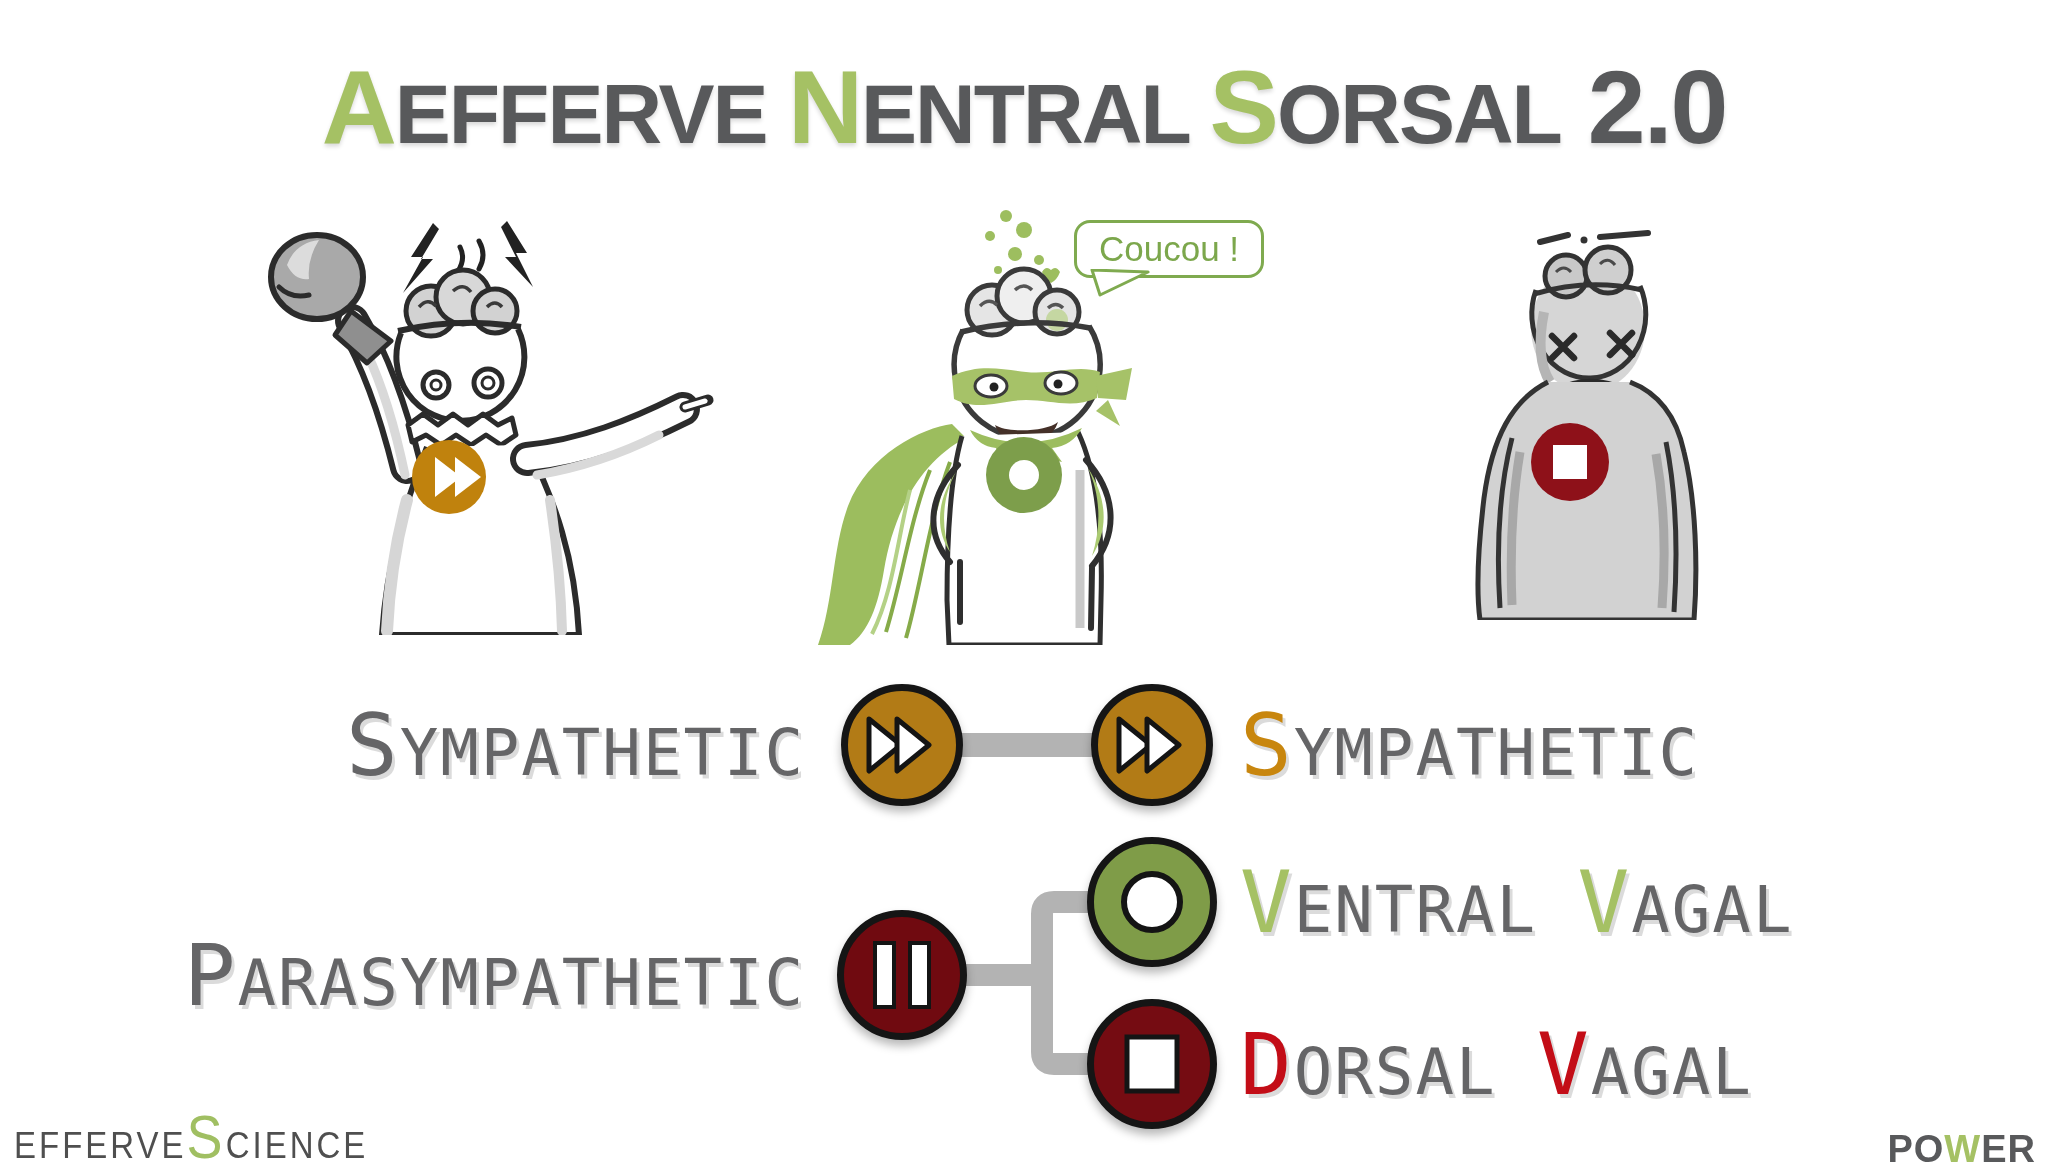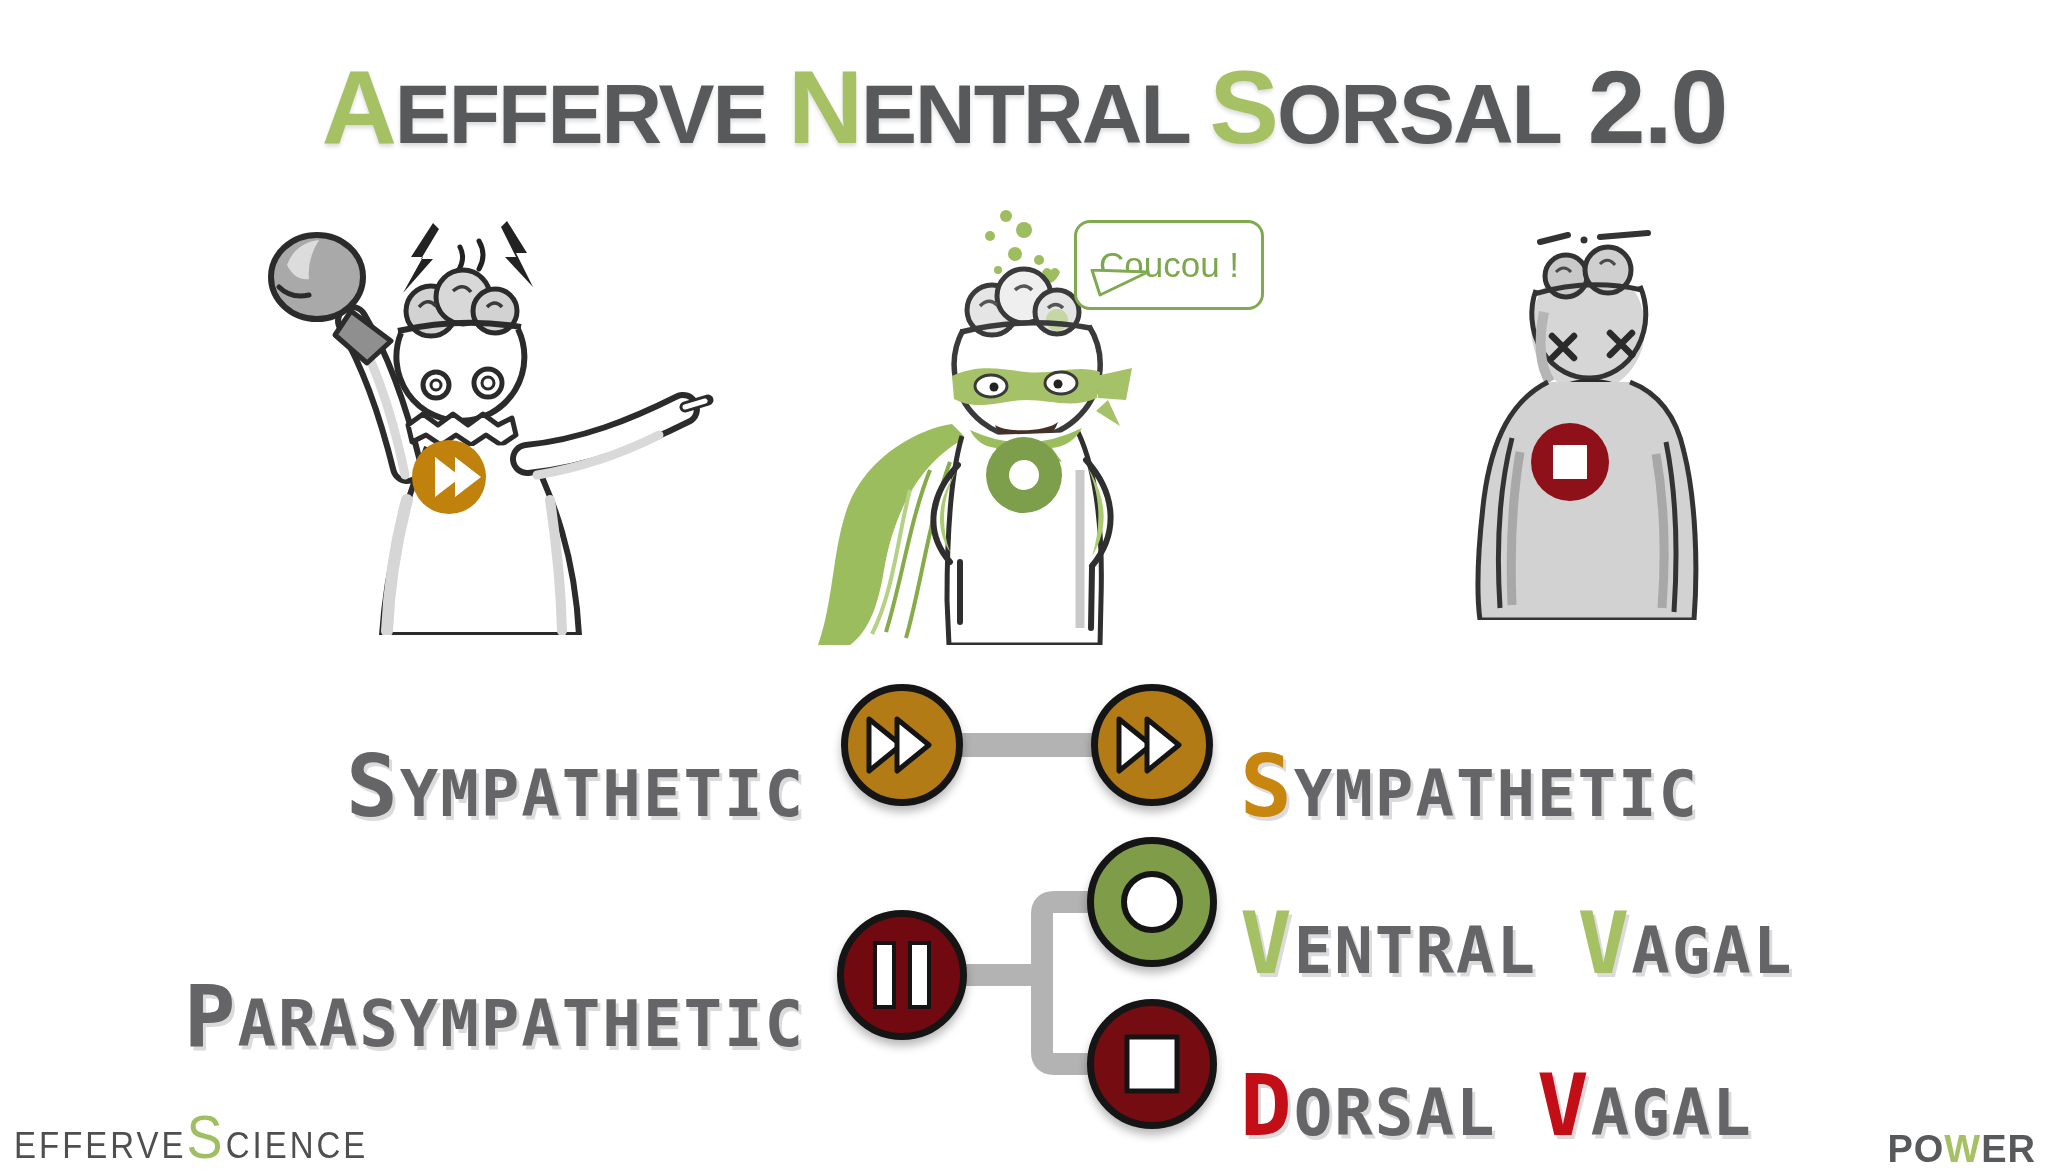--- a/index.html
+++ b/index.html
@@ -8,41 +8,41 @@
 
   
   .title{position:absolute;left:0;right:0;top:34px;text-align:center;white-space:pre;
          font-family:"Liberation Sans",sans-serif;font-weight:700;color:#58595b;
          letter-spacing:-2px;line-height:1;text-shadow:0 3px 4px rgba(0,0,0,0.15);}
   .title span.lead{font-size:104px;}
   .title span.rest{font-size:84px;}
 
   
   .pixel-label{position:absolute;transform:translateY(-50%);white-space:pre;line-height:1;
-               font-family:"DejaVu Sans Mono","Liberation Mono",monospace;font-weight:700;
-               color:#656567;letter-spacing:2px;text-shadow:3px 4px 0 rgba(0,0,0,0.14);margin-top:41px;}
+               font-family:"DejaVu Sans Mono","Liberation Mono",monospace;font-weight:400;
+               color:#656567;letter-spacing:2px;text-shadow:3px 4px 0 rgba(0,0,0,0.14);}
   .pixel-label span.lead{font-size:86px;}
   .pixel-label span.rest{font-size:64px;}
   .align-right{text-align:right;}
 
   
   .node{position:absolute;border-radius:50%;border:7px solid #151515;box-sizing:border-box;
         display:flex;align-items:center;justify-content:center;
         box-shadow:0 6px 10px rgba(0,0,0,0.28);}
   .node-ff{width:122px;height:122px;background:#b27b16;}
   .node-pause{width:130px;height:130px;background:#700a10;}
   .node-ventral{width:130px;height:130px;background:#7f9c48;}
   .node-dorsal{width:130px;height:130px;background:#750c12;}
   .connector-svg{position:absolute;left:0;top:0;pointer-events:none;}
 
   
   .fig{position:absolute;}
 
   
-  .bubble{position:absolute;left:1074px;top:220px;height:52px;padding:16px 22px;
+  .bubble{position:absolute;left:1074px;top:220px;height:52px;padding:0 22px;
           border:3px solid #7faa4f;border-radius:16px;background:#fff;
           display:flex;align-items:center;justify-content:center;
           font-size:35px;color:#7ca74c;white-space:pre;}
   .bubble-tail{position:absolute;left:1088px;top:269px;}
 
   
   .efferve{position:absolute;left:14px;top:1106px;line-height:1;white-space:pre;
            font-family:"Liberation Sans",sans-serif;font-weight:400;color:#4f4f4f;
            letter-spacing:3px;transform:scaleY(1.12);transform-origin:top left;}
   .efferve span.lead{font-size:54px;}

